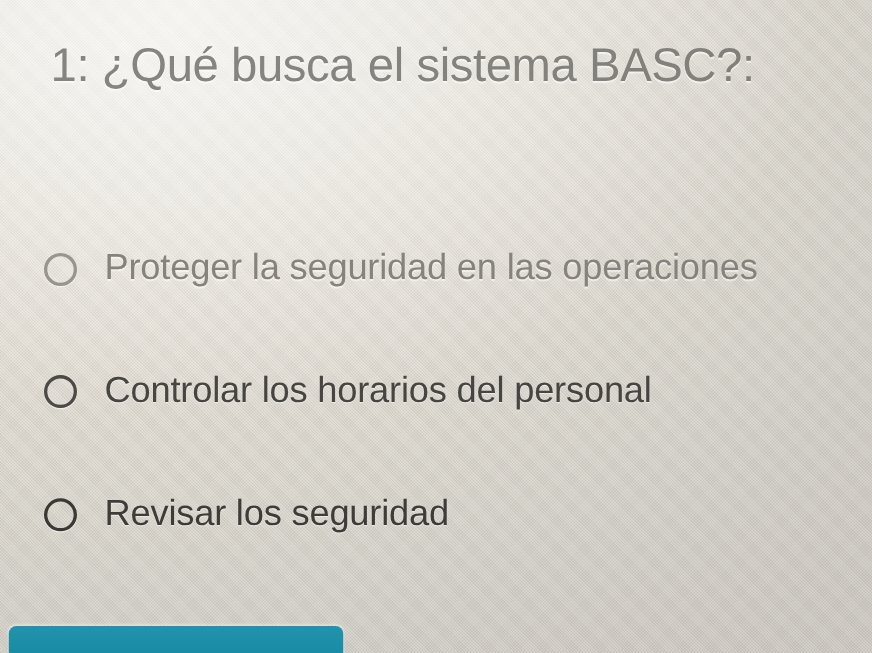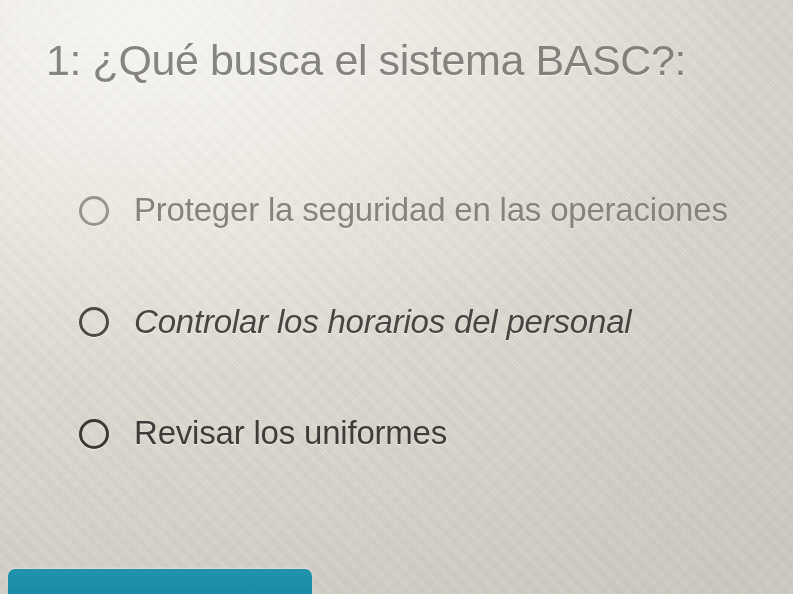--- a/index.html
+++ b/index.html
@@ -72,24 +72,23 @@
     position: absolute;
     left: 0;
     top: 148px;
     width: 793px;
   }
 
   .option-row {
     position: relative;
     height: 111.5px;
     display: flex;
-    align-items: center;
+    align-items: flex-end;
     padding-top: 13px;
     box-sizing: border-box;
-    padding-left: 39px;
   }
 
   .radio-outer {
     width: 30px;
     height: 30px;
     margin-left: 40px;
     margin-top: 1px;
     border-radius: 50%;
     border: 3.5px solid #5d5b57;
     box-sizing: border-box;
@@ -108,21 +107,21 @@
   }
 
   
   .option-row[data-idx="0"] .radio-outer { border-color: #98958e; }
   .option-row[data-idx="0"] .option-label { color: #86837d; }
 
   .option-row[data-idx="1"] .radio-outer { border-color: #6d6a64; }
   .option-row[data-idx="1"] .option-label { color: #5d5a55; }
 
   .option-row[data-idx="2"] .radio-outer { border-color: #4c4a46; }
-  .option-row[data-idx="2"] .option-label { color: #474541; font-style: italic; }
+  .option-row[data-idx="2"] .option-label { color: #474541; }
 
   .option-row[data-idx="3"] .radio-outer { border-color: #3b3936; }
   .option-row[data-idx="3"] .option-label { color: #3e3c39; }
 
   
   .submit-button {
     position: absolute;
     left: 8px;
     top: 569px;
     width: 304px;
@@ -165,21 +164,21 @@
       </div>
 
 
       <div class="option-row" data-idx="2">
         <span class="radio-outer"></span>
         <span class="option-label">Controlar los horarios del personal</span>
       </div>
 
       <div class="option-row" data-idx="3">
         <span class="radio-outer"></span>
-        <span class="option-label">Revisar los uniformes</span>
+        <span class="option-label">Revisar los seguridad</span>
       </div>
 
     </div>
 
     <button class="submit-button">
       <span class="submit-button-label"></span>
     </button>
 
   </div>
 </div>

